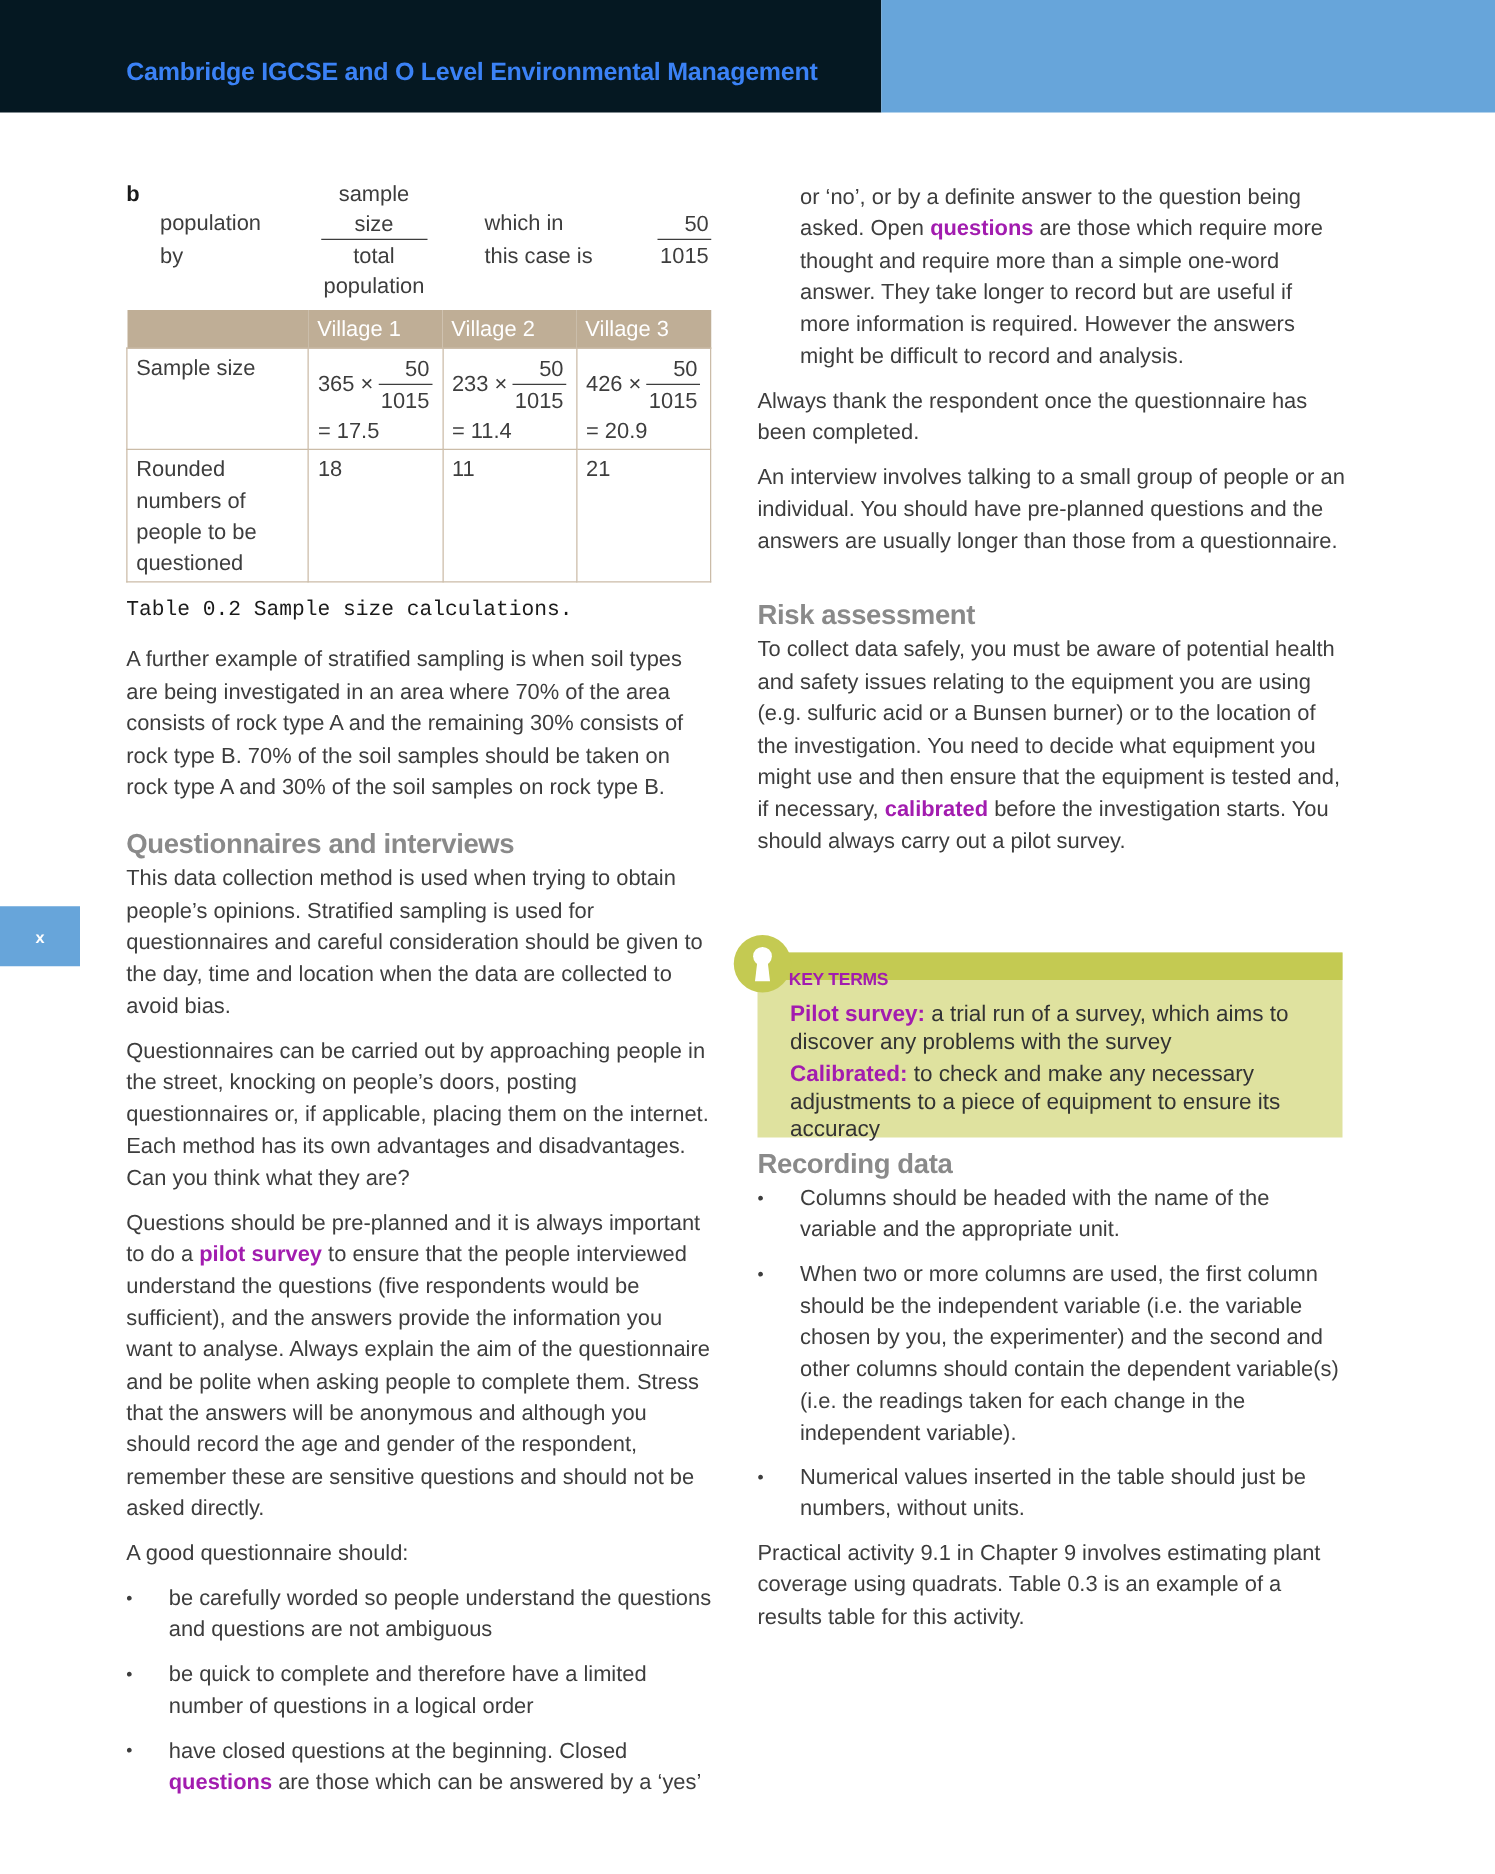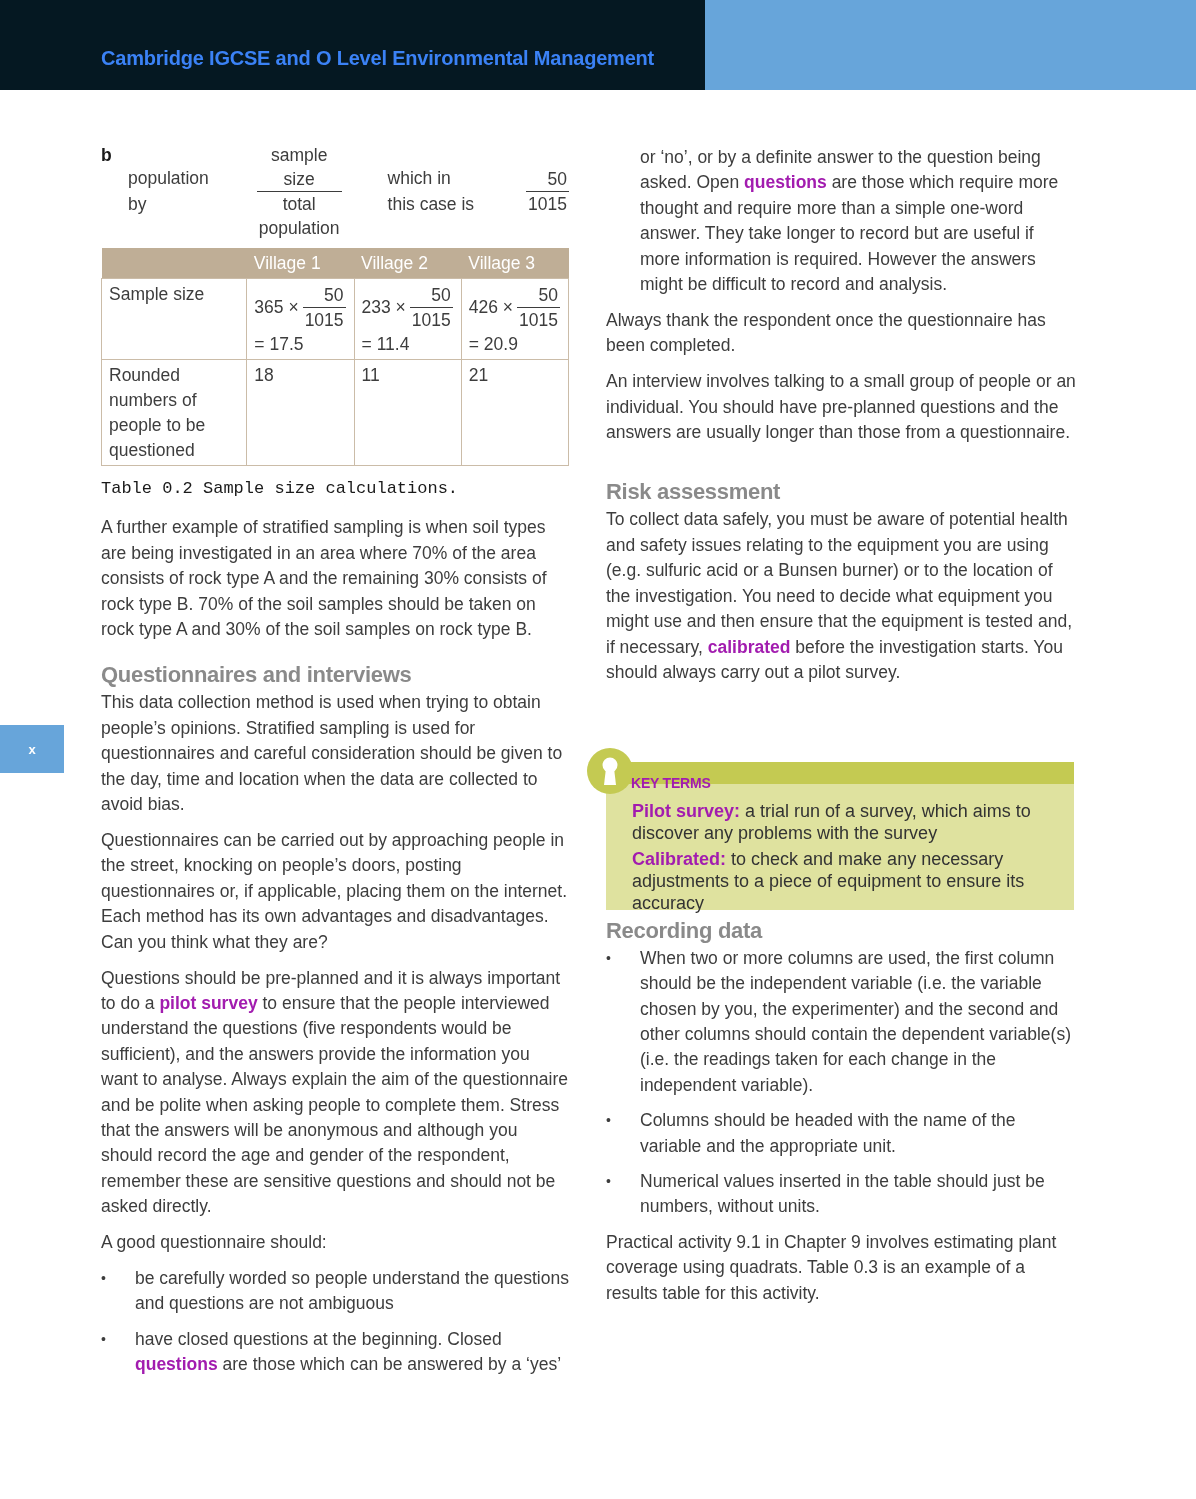--- a/index.html
+++ b/index.html
@@ -161,38 +161,39 @@
 
   <p>A further example of stratified sampling is when soil types are being investigated in an area where 70% of the area consists of rock type A and the remaining 30% consists of rock type B. 70% of the soil samples should be taken on rock type A and 30% of the soil samples on rock type B.</p>
 
   <h2 style="margin-top:18px">Questionnaires and interviews</h2>
   <p>This data collection method is used when trying to obtain people’s opinions. Stratified sampling is used for questionnaires and careful consideration should be given to the day, time and location when the data are collected to avoid bias.</p>
   <p>Questionnaires can be carried out by approaching people in the street, knocking on people’s doors, posting questionnaires or, if applicable, placing them on the internet. Each method has its own advantages and disadvantages. Can you think what they are?</p>
   <p><span>Questions should be pre-planned and it is always important to do a </span><strong>pilot survey</strong><span> to ensure that the people interviewed understand the questions (five respondents would be sufficient), and the answers provide the information you want to analyse. Always explain the aim of the questionnaire and be polite when asking people to complete them. Stress that the answers will be anonymous and although you should record the age and gender of the respondent, remember these are sensitive questions and should not be asked directly.</span></p>
   <p>A good questionnaire should:</p>
   <ul class="bullets">
     <li>be carefully worded so people understand the questions and questions are not ambiguous</li>
+    <li>be quick to complete and therefore have a limited number of questions in a logical order</li>
     <li><span>have closed questions at the beginning. Closed </span><strong>questions</strong><span> are those which can be answered by a ‘yes’</span></li>
   </ul>
 </div>
 
 <div class="col col-right">
   <p class="indent-cont"><span>or ‘no’, or by a definite answer to the question being asked. Open </span><strong>questions</strong><span> are those which require more thought and require more than a simple one-word answer. They take longer to record but are useful if more information is required. However the answers might be difficult to record and analysis.</span></p>
   <p>Always thank the respondent once the questionnaire has been completed.</p>
   <p>An interview involves talking to a small group of people or an individual. You should have pre-planned questions and the answers are usually longer than those from a questionnaire.</p>
 
   <h2 style="margin-top:32px">Risk assessment</h2>
   <p><span>To collect data safely, you must be aware of potential health and safety issues relating to the equipment you are using (e.g. sulfuric acid or a Bunsen burner) or to the location of the investigation. You need to decide what equipment you might use and then ensure that the equipment is tested and, if necessary, </span><strong>calibrated</strong><span> before the investigation starts. You should always carry out a pilot survey.</span></p>
 
   <div style="height:212px"></div>
 
   <h2 style="margin-top:8px">Recording data</h2>
   <ul class="bullets">
+    <li>Columns should be headed with the name of the variable and the appropriate unit.</li>
     <li>When two or more columns are used, the first column should be the independent variable (i.e. the variable chosen by you, the experimenter) and the second and other columns should contain the dependent variable(s) (i.e. the readings taken for each change in the independent variable).</li>
-    <li>Columns should be headed with the name of the variable and the appropriate unit.</li>
     <li>Numerical values inserted in the table should just be numbers, without units.</li>
   </ul>
   <p>Practical activity 9.1 in Chapter 9 involves estimating plant coverage using quadrats. Table 0.3 is an example of a results table for this activity.</p>
 </div>
 
 <div class="keyterms">
   <div class="keyterms-bar">
     <span class="keyterms-label">KEY TERMS</span>
   </div>
   <div class="keyterms-body">

